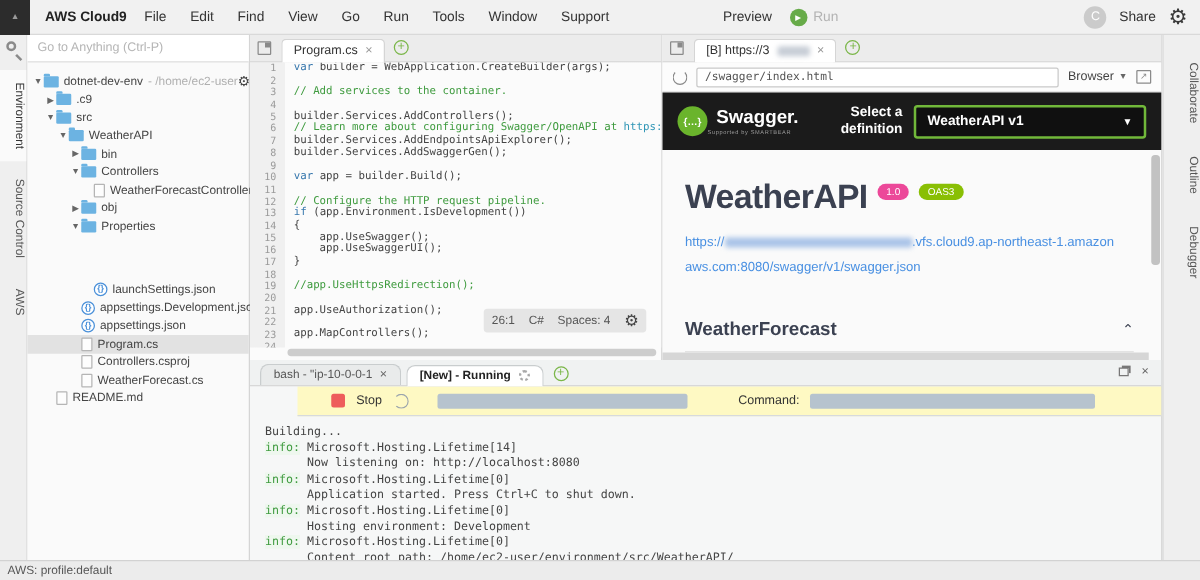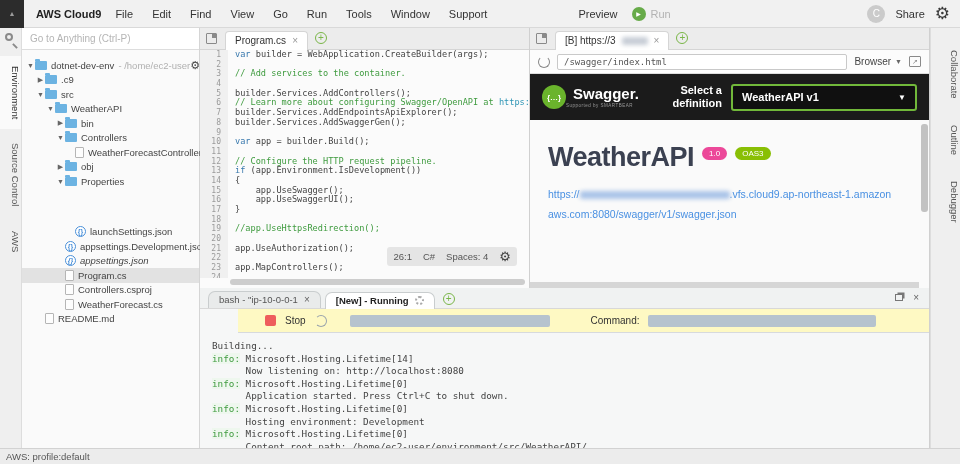--- a/index.html
+++ b/index.html
@@ -213,21 +213,21 @@
         <div class="trow" style="padding-left: 44px; margin-top: 36px;">
           <span class="arrow"></span>
           <span class="ticon jicon">{}</span>
           <span>launchSettings.json</span>
         </div>
         <div class="trow" style="padding-left: 34px;">
           <span class="arrow"></span>
           <span class="ticon jicon">{}</span>
           <span>appsettings.Development.json</span>
         </div>
-        <div class="trow" style="padding-left: 34px; font-style: italic;">
+        <div class="trow" style="padding-left: 34px;">
           <span class="arrow"></span>
           <span class="ticon jicon">{}</span>
           <span>appsettings.json</span>
         </div>
         <div class="trow selected" style="padding-left: 34px;">
           <span class="arrow"></span>
           <span class="ticon ficon"></span>
           <span>Program.cs</span>
         </div>
         <div class="trow" style="padding-left: 34px;">
@@ -326,20 +326,24 @@
     </div>
     <div class="sw-content">
       <div class="sw-title-row">
         <span class="sw-title">WeatherAPI</span>
         <span class="badge badge-ver">1.0</span>
         <span class="badge badge-oas">OAS3</span>
       </div>
       <div class="sw-link">
         <span>https://</span><span class="blur-chip" style="width:150px;background:#aac4e8"></span><span>.vfs.cloud9.ap-northeast-1.amazonaws.com:8080/swagger/v1/swagger.json</span>
       </div>
+      <div class="sw-section">
+        <span class="sw-section-title">WeatherForecast</span>
+        <span class="chevron-up">⌃</span>
+      </div>
     </div>
     <div class="vscroll"></div>
     <div class="sw-bottom-strip"></div>
   </div>
 
   <div class="rail rail-right">
     <div id="right-rail-tabs" style="padding-top:6px">
         <div class="rail-tab">Collaborate</div>
         <div class="rail-tab">Outline</div>
         <div class="rail-tab">Debugger</div>

